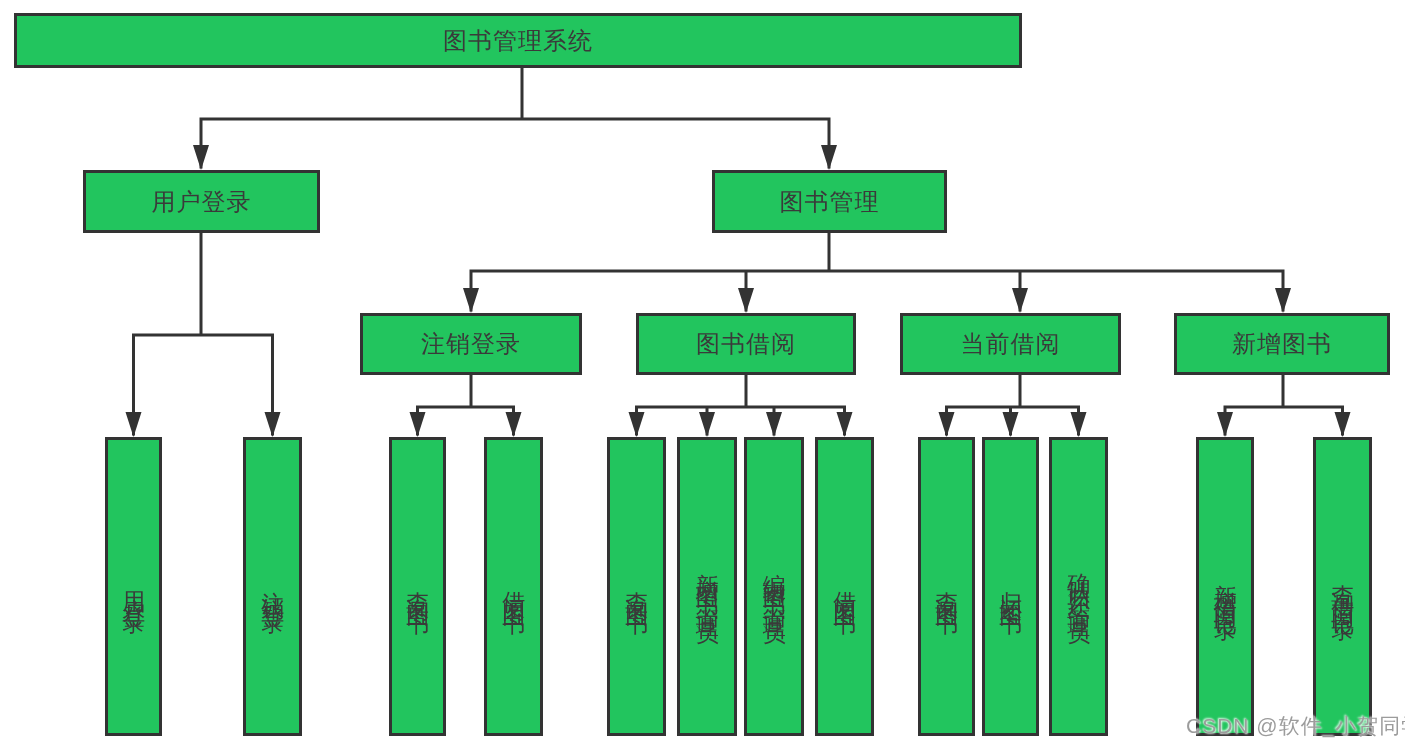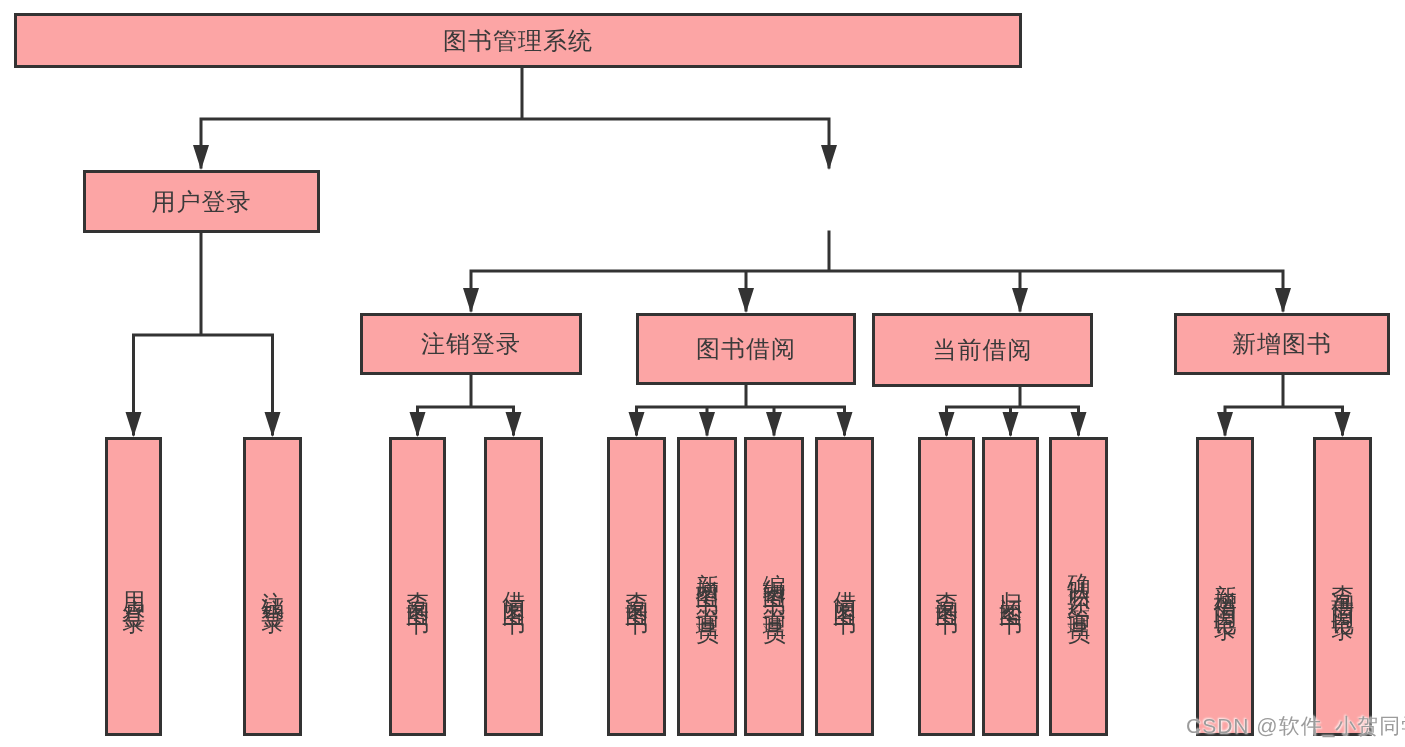--- a/index.html
+++ b/index.html
@@ -24,21 +24,21 @@
     stroke-linecap: square;
   }
   .wires .arrow {
     fill: #333333;
     stroke: none;
   }
   .node {
     position: absolute;
     box-sizing: border-box;
     border: 3px solid #333333;
-    background: #fca5a5;
+    background: #22c55e;
     color: #3a3a3a;
     display: flex;
     align-items: center;
     justify-content: center;
     z-index: 2;
     text-align: center;
   }
   .node.h {
     font-size: 24px;
     letter-spacing: 1px;
@@ -87,24 +87,25 @@
     <path class="line" d="M1020 374V407 M946.5 407H1078.5 M946.5 407V434 M1010.5 407V434 M1078.5 407V434"></path>
     <path class="arrow" d="M938.5 412h16l-8 25z M1002.5 412h16l-8 25z M1070.5 412h16l-8 25z"></path>
 
     <path class="line" d="M1283 374V407 M1225 407H1342.5 M1225 407V434 M1342.5 407V434"></path>
     <path class="arrow" d="M1217 412h16l-8 25z M1334.5 412h16l-8 25z"></path>
   </svg>
 
   <div class="node h" style="left:14px;top:13px;width:1008px;height:55px">图书管理系统</div>
 
   <div class="node h" style="left:83px;top:170px;width:237px;height:63px">用户登录</div>
+  <div class="node h" style="left:712px;top:170px;width:235px;height:63px">图书管理</div>
 
   <div class="node h" style="left:360px;top:313px;width:222px;height:62px">注销登录</div>
-  <div class="node h" style="left:636px;top:313px;width:220px;height:72px">图书借阅</div>
-  <div class="node h" style="left:872px;top:313px;width:221px;height:74px">当前借阅</div>
+  <div class="node h" style="left:636px;top:313px;width:220px;height:62px">图书借阅</div>
+  <div class="node h" style="left:900px;top:313px;width:221px;height:62px">当前借阅</div>
   <div class="node h" style="left:1174px;top:313px;width:216px;height:62px">新增图书</div>
 
   <div class="node v" style="left:105px;top:437px;width:57px;height:299px">用户登录</div>
   <div class="node v" style="left:243px;top:437px;width:59px;height:299px">注销登录</div>
 
   <div class="node v" style="left:389px;top:437px;width:57px;height:299px">查询图书</div>
   <div class="node v" style="left:484px;top:437px;width:59px;height:299px">借阅图书</div>
 
   <div class="node v" style="left:607px;top:437px;width:59px;height:299px">查询图书</div>
   <div class="node v" style="left:677px;top:437px;width:60px;height:299px">新增图书（管理员）</div>

